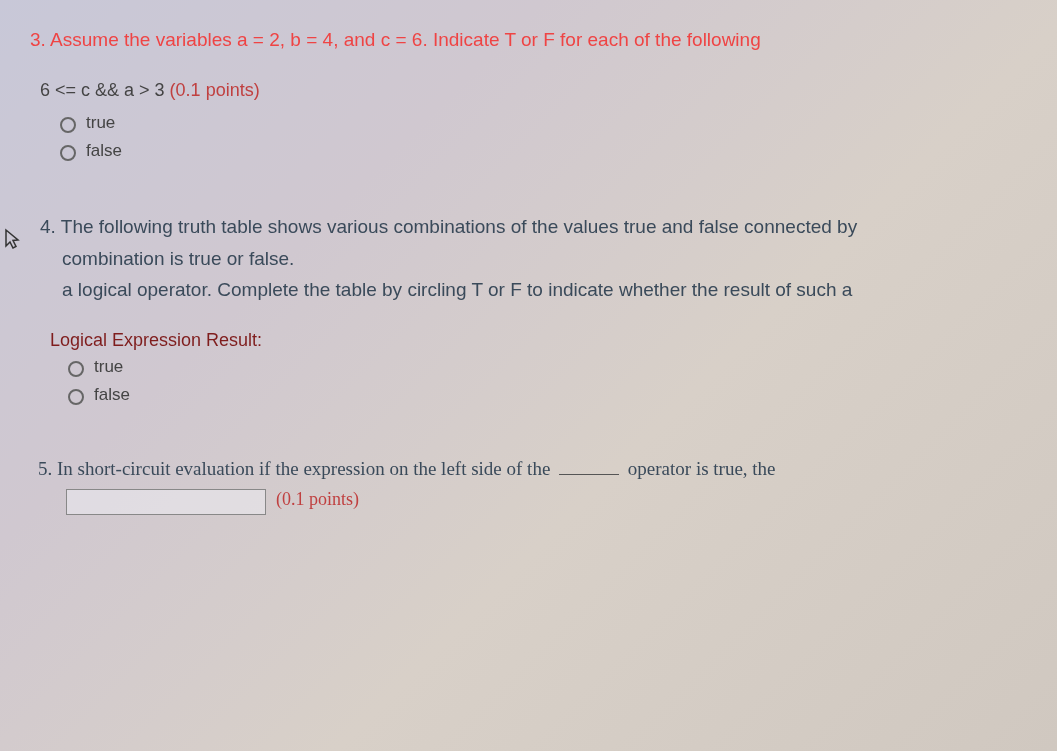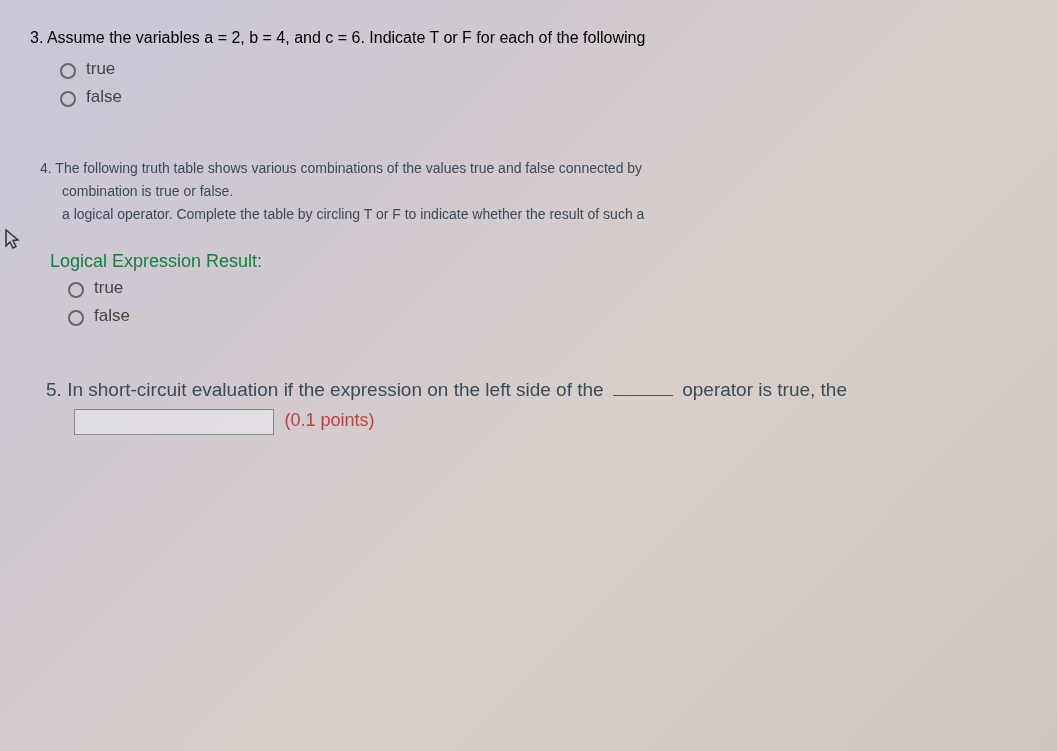--- a/index.html
+++ b/index.html
@@ -14,23 +14,23 @@
       background: linear-gradient(135deg, #c8c8d8 0%, #d0c8d0 30%, #d8d0c8 60%, #d0c8c0 100%);
       padding: 25px 30px;
       color: #3a3a3a;
       position: relative;
       overflow: hidden;
     }
     .question-block {
       margin-bottom: 40px;
     }
     .question-text {
-      font-size: 16px;
+      font-size: 19px;
       line-height: 1.6;
-      color: #000000;
+      color: #ef4444;
       margin-bottom: 8px;
     }
     .question-text-indent {
       font-size: 19px;
       line-height: 1.6;
       color: #444;
       margin-left: 28px;
       margin-bottom: 8px;
     }
     .sub-question {
@@ -64,31 +64,32 @@
       left: 4px;
       top: 228px;
       width: 18px;
       height: 24px;
     }
     .q4-block {
       margin-top: 50px;
       margin-left: 10px;
     }
     .q4-text {
-      font-size: 14px;
+      font-size: 19px;
       line-height: 1.65;
       color: #3a4a5a;
     }
     .q4-sub {
       margin-top: 25px;
       margin-left: 10px;
     }
     .q5-block {
       margin-top: 48px;
-      margin-left: 16px;
+      margin-left: 8px;
+      font-family: Liberation Serif, serif;
     }
     .q5-text {
       font-size: 19px;
       line-height: 1.65;
       color: #3a4a5a;
     }
     .text-input {
       display: inline-block;
       width: 200px;
       height: 26px;
@@ -111,41 +112,45 @@
 <svg class="cursor-icon" viewBox="0 0 18 24">
   <path d="M2 2 L2 18 L6 14 L9 20 L12 18.5 L9 12.5 L14 12 Z" fill="none" stroke="#333" stroke-width="1.5"></path>
 </svg>
 
 <div class="question-block">
   <div class="question-text">
     <span>3.</span>
     <span>Assume the variables a = 2, b = 4, and c = 6. Indicate T or F for each of the following</span>
   </div>
 
+  <div class="sub-question">
+    <span>6 &lt;= c &amp;&amp; a &gt; 3</span>
+    <span class="points">(0.1 points)</span>
+  </div>
 
   <div class="option-row">
     <span class="radio-circle"></span>
     <span>true</span>
   </div>
   <div class="option-row">
     <span class="radio-circle"></span>
     <span>false</span>
   </div>
 </div>
 
 <div class="q4-block">
   <div class="q4-text">
     <span>4.</span>
     <span>The following truth table shows various combinations of the values true and false connected by</span>
   </div>
   <div class="q4-text" style="margin-left:22px;">combination is true or false.</div>
   <div class="q4-text" style="margin-left:22px;">a logical operator. Complete the table by circling T or F to indicate whether the result of such a</div>
 
   <div class="q4-sub">
-    <div style="font-size:18px; color:#15803d; margin-bottom:6px;">Logical Expression Result:</div>
+    <div style="font-size:18px; color:#7f1d1d; margin-bottom:6px;">Logical Expression Result:</div>
     <div class="option-row" style="margin-left:18px;">
       <span class="radio-circle"></span>
       <span>true</span>
     </div>
     <div class="option-row" style="margin-left:18px;">
       <span class="radio-circle"></span>
       <span>false</span>
     </div>
   </div>
 </div>

